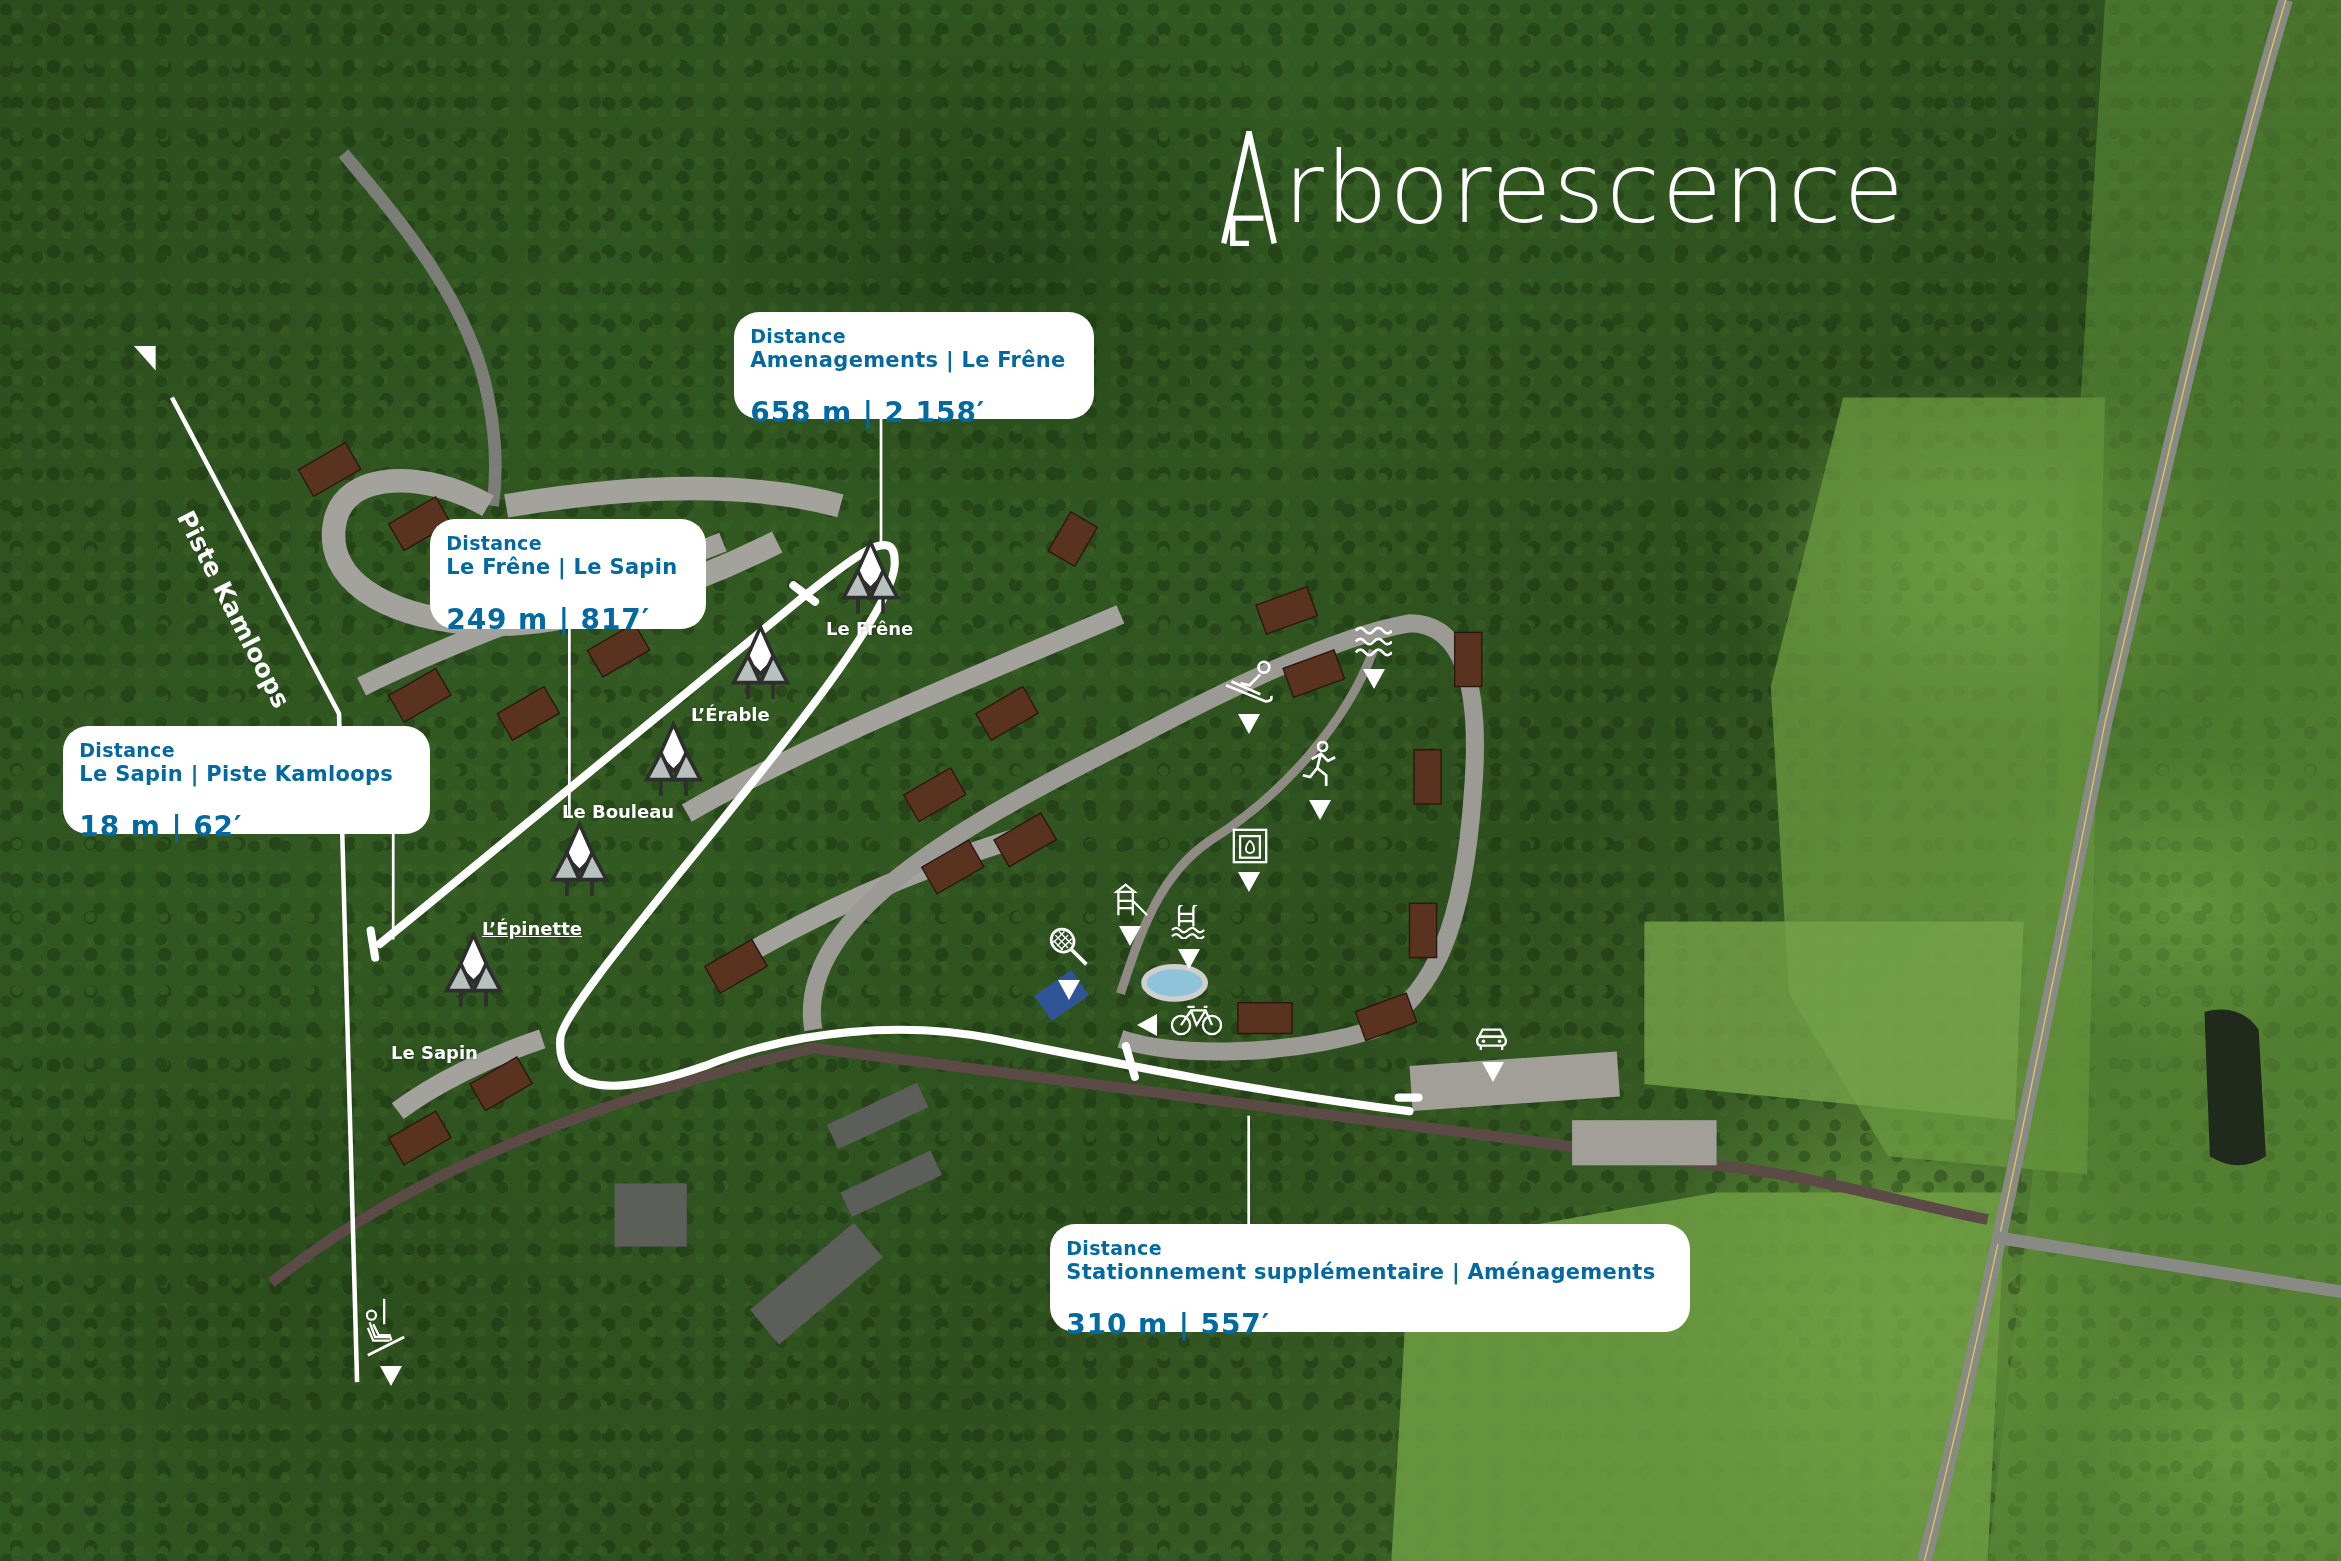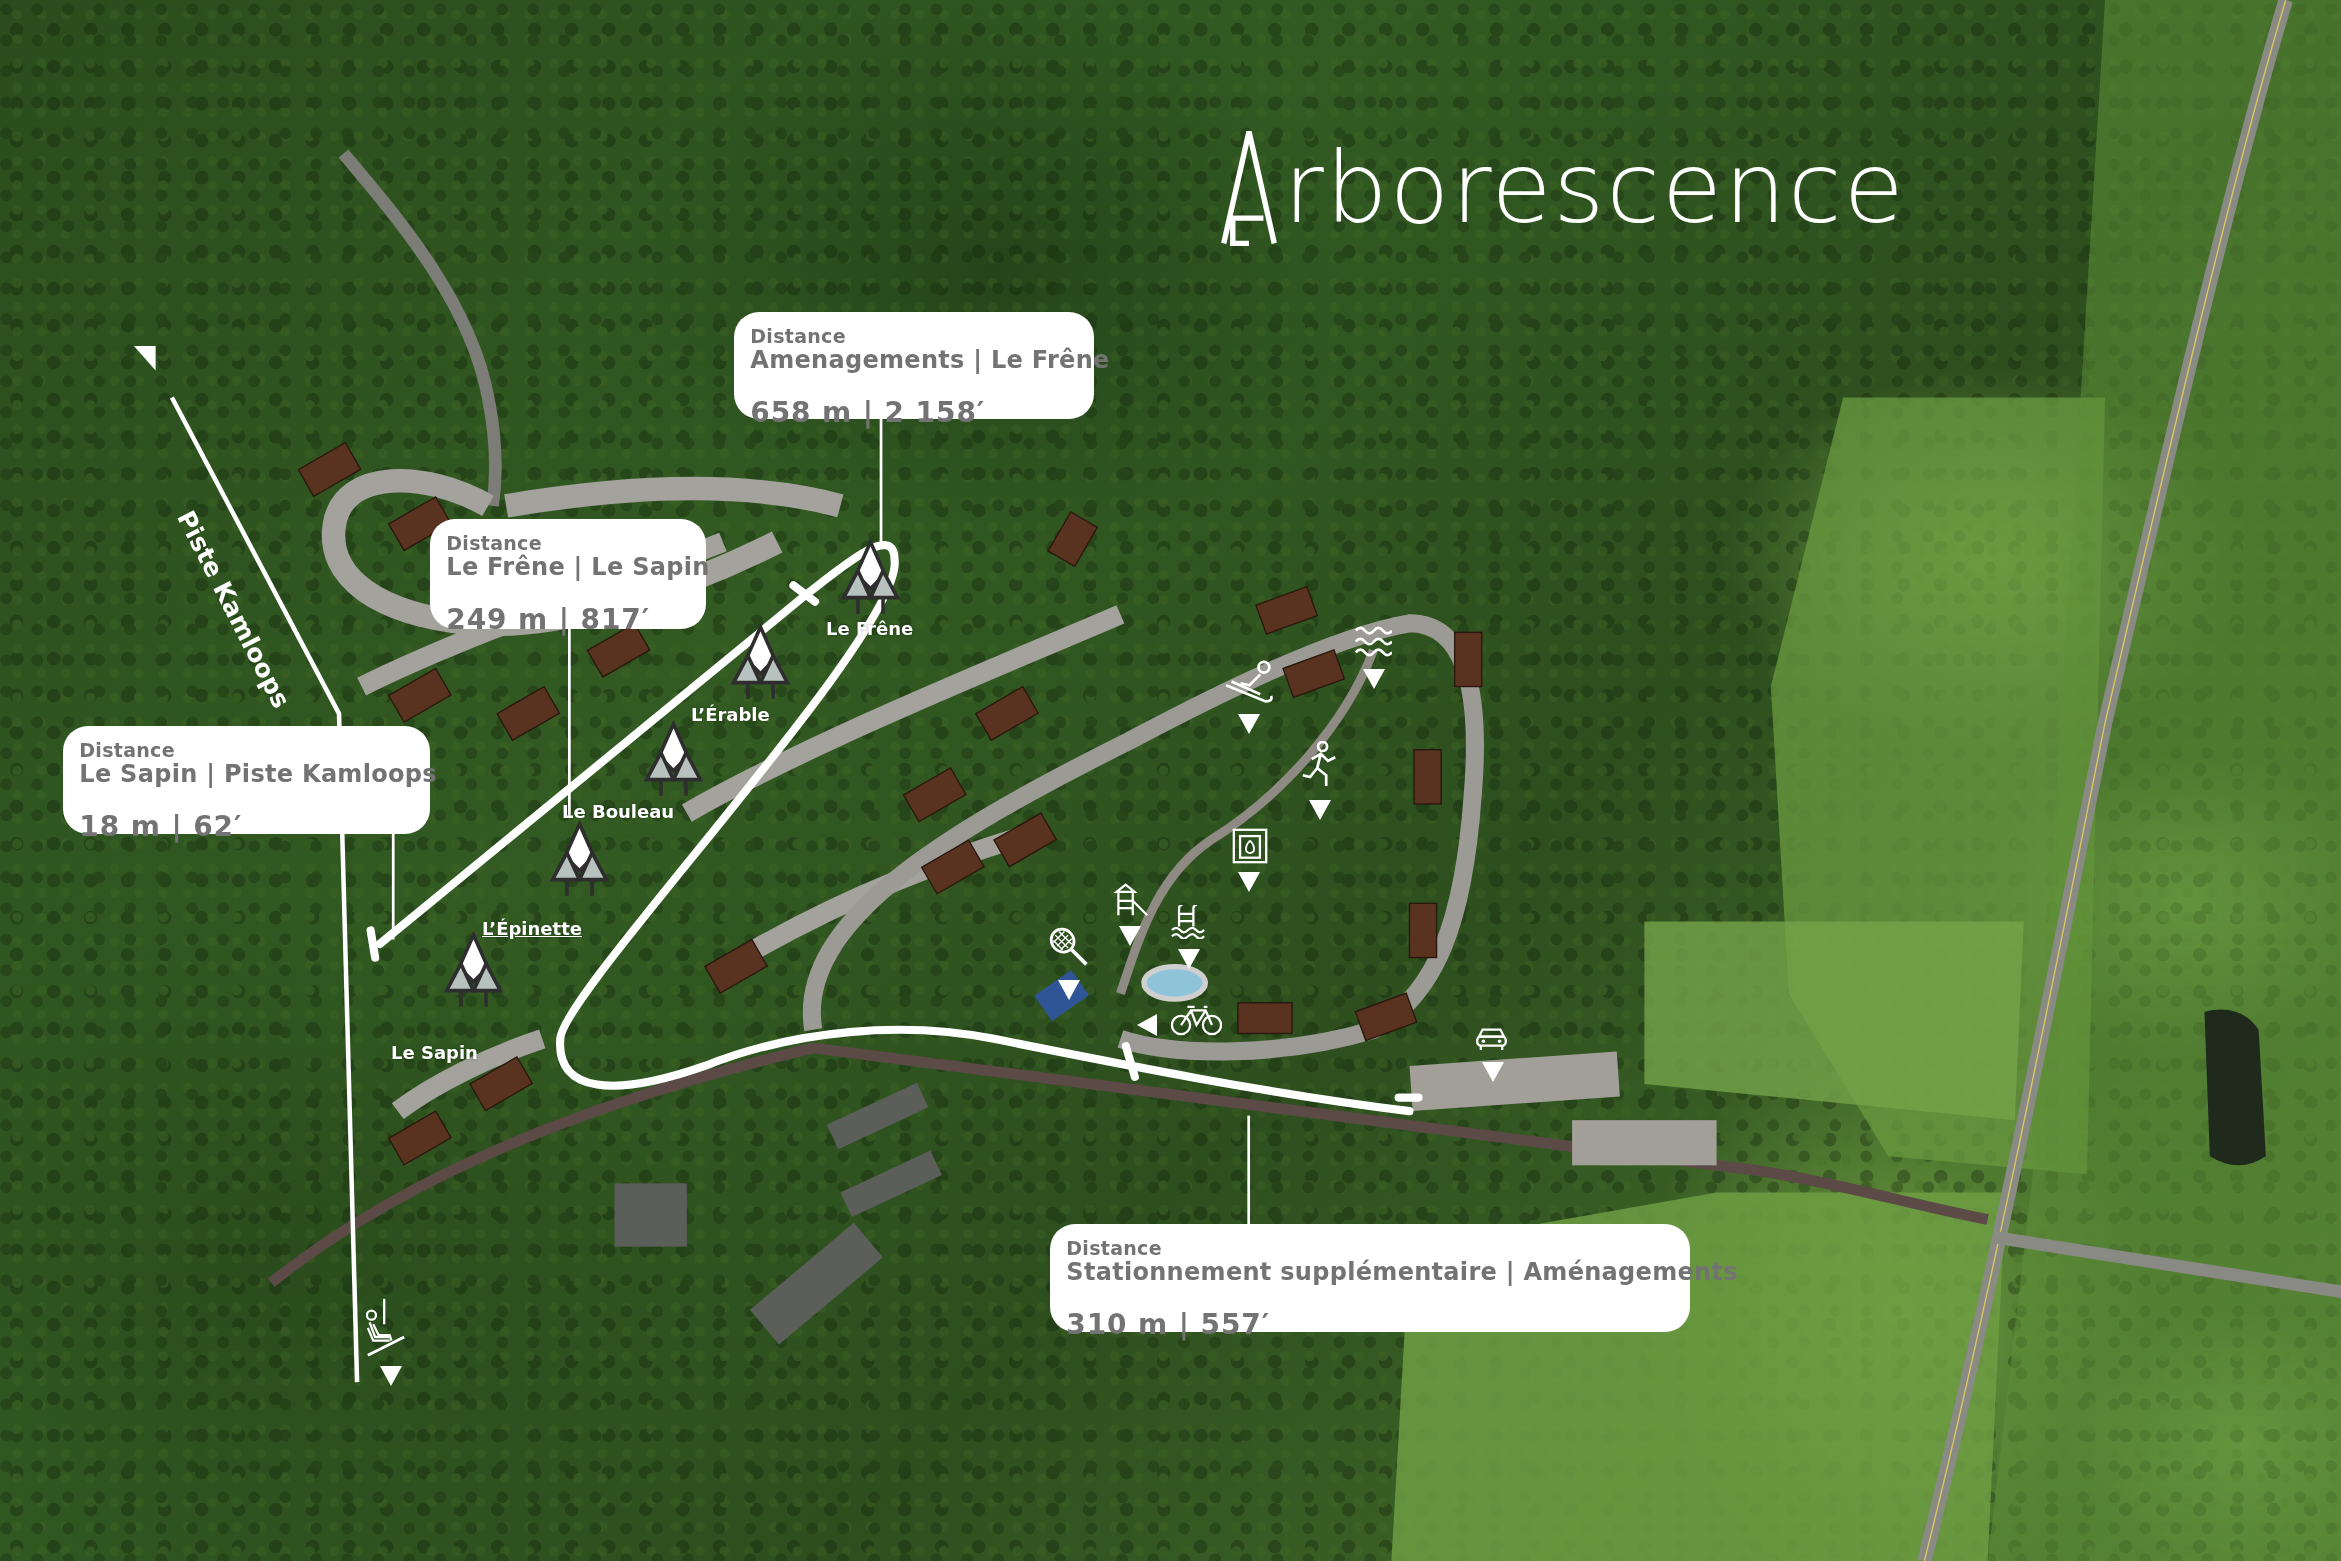--- a/index.html
+++ b/index.html
@@ -13,23 +13,23 @@
       radial-gradient(ellipse 452px 361px at 994px 271px, #24451a 0%, rgba(36,69,26,0) 80%),
       radial-gradient(ellipse 542px 452px at 271px 1265px, #2a4c1c 0%, rgba(42,76,28,0) 80%),
       linear-gradient(135deg,#2b4d1d 0%,#325a22 35%,#2d4f1e 60%,#4f7a32 100%); padding-left: 44px;}
   .texture{position:absolute;inset:0;opacity:.35;
     background-image:
       radial-gradient(circle at 20% 30%, rgba(20,40,12,.9) 0 5.4px, transparent 6.3px),
       radial-gradient(circle at 70% 60%, rgba(70,110,40,.8) 0 4.5px, transparent 5.4px),
       radial-gradient(circle at 45% 80%, rgba(15,30,10,.9) 0 6.3px, transparent 7.2px);
     background-size:31px 31px, 24.4px 24.4px, 37px 37px;}
   svg.layer{position:absolute;left:0;top:0;}
-  .callout{position:absolute;background:#ffffff;color:#737373;font-family:"DejaVu Sans",sans-serif;font-weight:bold;padding:12.6px 16.3px 11px 16.3px;box-sizing:border-box;border-radius:25px;}
+  .callout{position:absolute;background:#ffffff;color:#0369a1;font-family:"DejaVu Sans",sans-serif;font-weight:bold;padding:12.6px 16.3px 11px 16.3px;box-sizing:border-box;border-radius:25px;}
   .callout .c-title{font-size:19px;line-height:23.5px;letter-spacing:0.3px;}
-  .callout .c-route{font-size:24px;line-height:24.4px;letter-spacing:0.3px;white-space:nowrap;}
+  .callout .c-route{font-size:21px;line-height:24.4px;letter-spacing:0.3px;white-space:nowrap;}
   .callout .c-value{font-size:28px;line-height:34px;letter-spacing:0.9px;white-space:nowrap;margin-top:23px;}
   .lbl{position:absolute;color:#ffffff;font-family:"DejaVu Sans",sans-serif;font-weight:bold;font-size:18px;white-space:nowrap;text-shadow:0 0 2.7px rgba(0,0,0,.35);}
   .brand{position:absolute;left:1220px;top:128px;color:#ffffff;font-family:"DejaVu Sans",sans-serif;font-weight:200;font-size:98px;letter-spacing:1.8px;line-height:1;}
   .brand .a-glyph{display:inline-block;width:58px;height:119px;vertical-align:-25px;margin-right:5.4px;}
   .piste{position:absolute;left:197px;top:506px;color:#fff;font-family:"DejaVu Sans",sans-serif;font-weight:bold;font-size:25px;transform:rotate(63deg);transform-origin:left top;white-space:nowrap;}
   .tree-icon{position:absolute;width:61px;height:78px;}
   .amen{position:absolute;}
   .pointer{position:absolute;width:0;height:0;border-left:11px solid transparent;border-right:11px solid transparent;border-top:20px solid #ffffff;}
 </style>
 </head>

